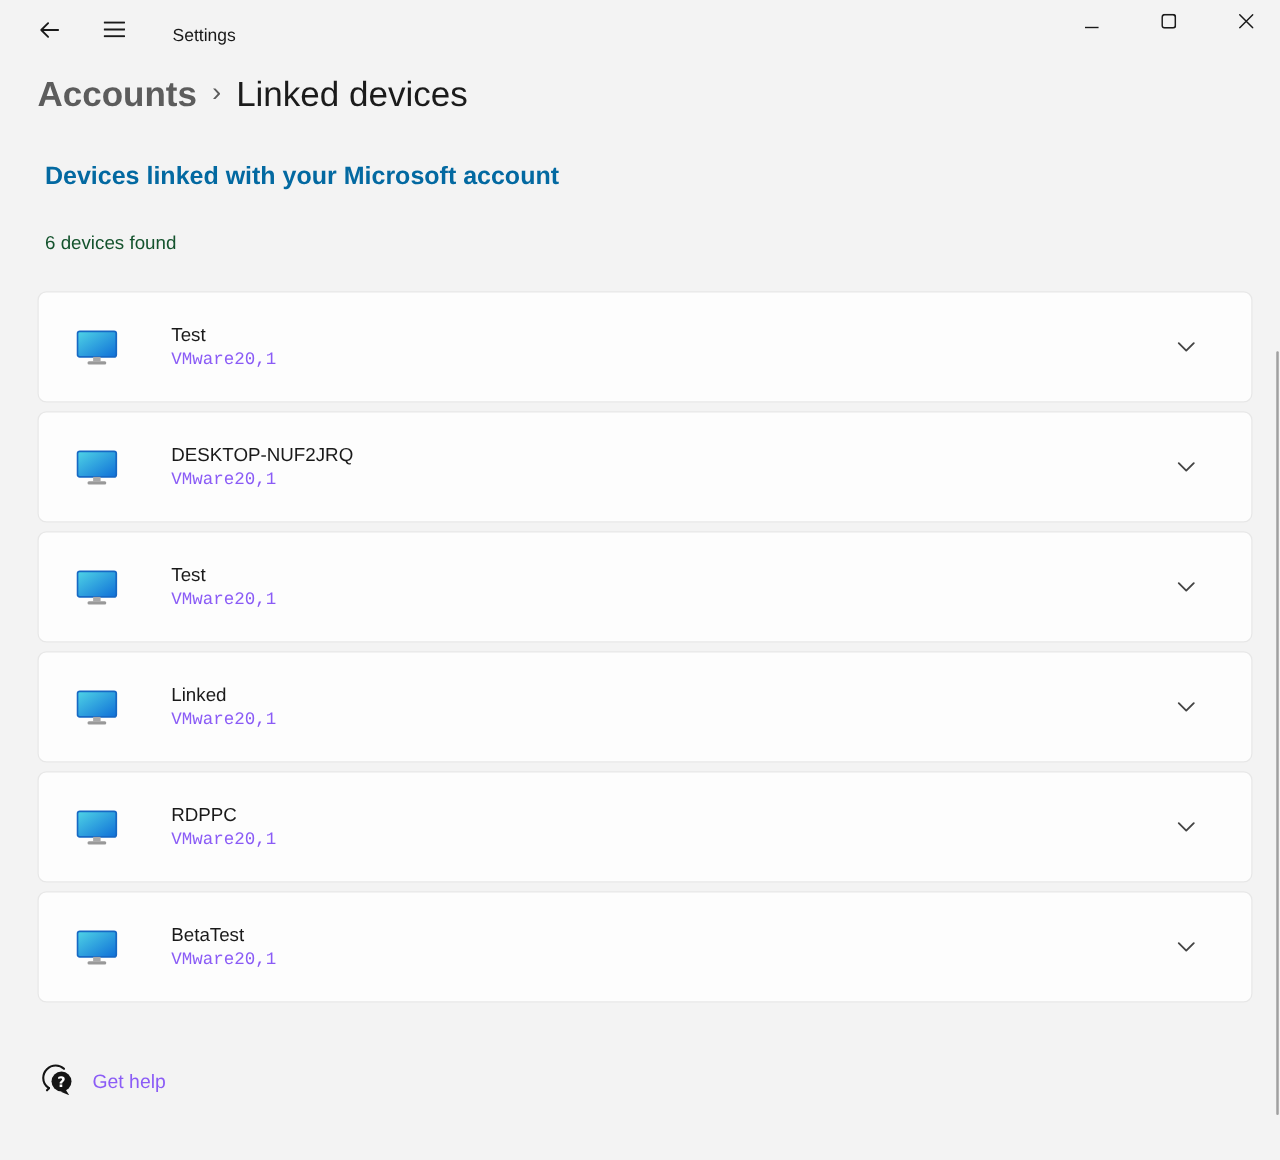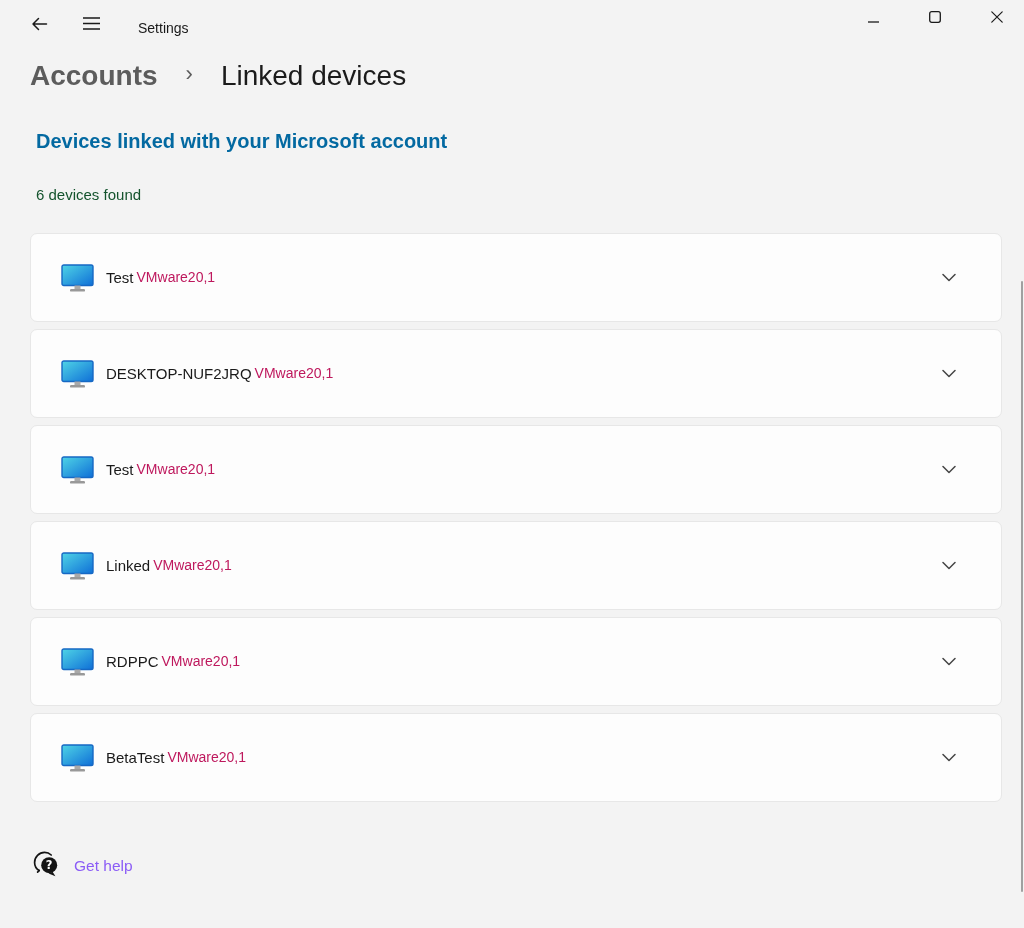--- a/index.html
+++ b/index.html
@@ -23,43 +23,43 @@
   .menu-btn { left: 60px; }
   .app-title { position: absolute; left: 126px; top: 20px; font-size: 14px; color: #191919; }
 
   .window-controls { position: absolute; top: 0; right: 4px; display: flex; gap: 16px; }
   .win-btn {
     width: 46px; height: 36px; display: flex; align-items: center; justify-content: center;
     background: transparent; border: none; cursor: pointer;
   }
 
   
-  .breadcrumb { position: absolute; left: 30px; top: 60px; display: flex; align-items: center; gap: 16px; }
+  .breadcrumb { position: absolute; left: 30px; top: 60px; display: flex; align-items: center; }
   .crumb-parent { font-size: 28px; font-weight: 600; color: #5c5c5c; cursor: pointer; }
   .crumb-sep { font-size: 22px; color: #5c5c5c; padding: 0 12px; transform: translateY(-2px); }
   .crumb-current { font-size: 28px; font-weight: 400; color: #1b1b1b; }
 
   
   .section-heading { position: absolute; left: 36px; top: 130px; font-size: 20px; font-weight: 700; color: #0369a1; }
   .result-count { position: absolute; left: 36px; top: 186px; font-size: 15px; color: #14532d; text-align: right; }
 
   
   .device-list { position: absolute; left: 30px; top: 233px; width: 972px; }
   .device-row {
     display: flex; align-items: center;
     height: 89px; margin-bottom: 7px;
     background: #fdfdfd;
     border: 1px solid #e7e7e7;
     border-radius: 7px;
     padding: 0 37px 0 30px;
   }
   .device-icon { flex: 0 0 auto; width: 34px; height: 28px; }
-  .device-text { margin-left: 11px; display: flex; flex-direction: row; gap: 3px; }
+  .device-text { margin-left: 42px; display: flex; flex-direction: column; gap: 3px; }
   .device-name { font-size: 15px; color: #1a1a1a; }
-  .device-model { font-size: 14px; color: #be185d; }
+  .device-model { font-size: 14px; color: #8b5cf6; font-family: Liberation Mono, monospace; }
   .expand-btn {
     margin-left: auto; width: 30px; height: 30px;
     display: flex; align-items: center; justify-content: center;
     background: transparent; border: none; border-radius: 4px; cursor: pointer;
   }
 
   
   .get-help { position: absolute; left: 33px; top: 849px; display: flex; align-items: center; gap: 15px; cursor: pointer; }
   .get-help-label { font-size: 15.5px; color: #8b5cf6; }
 

